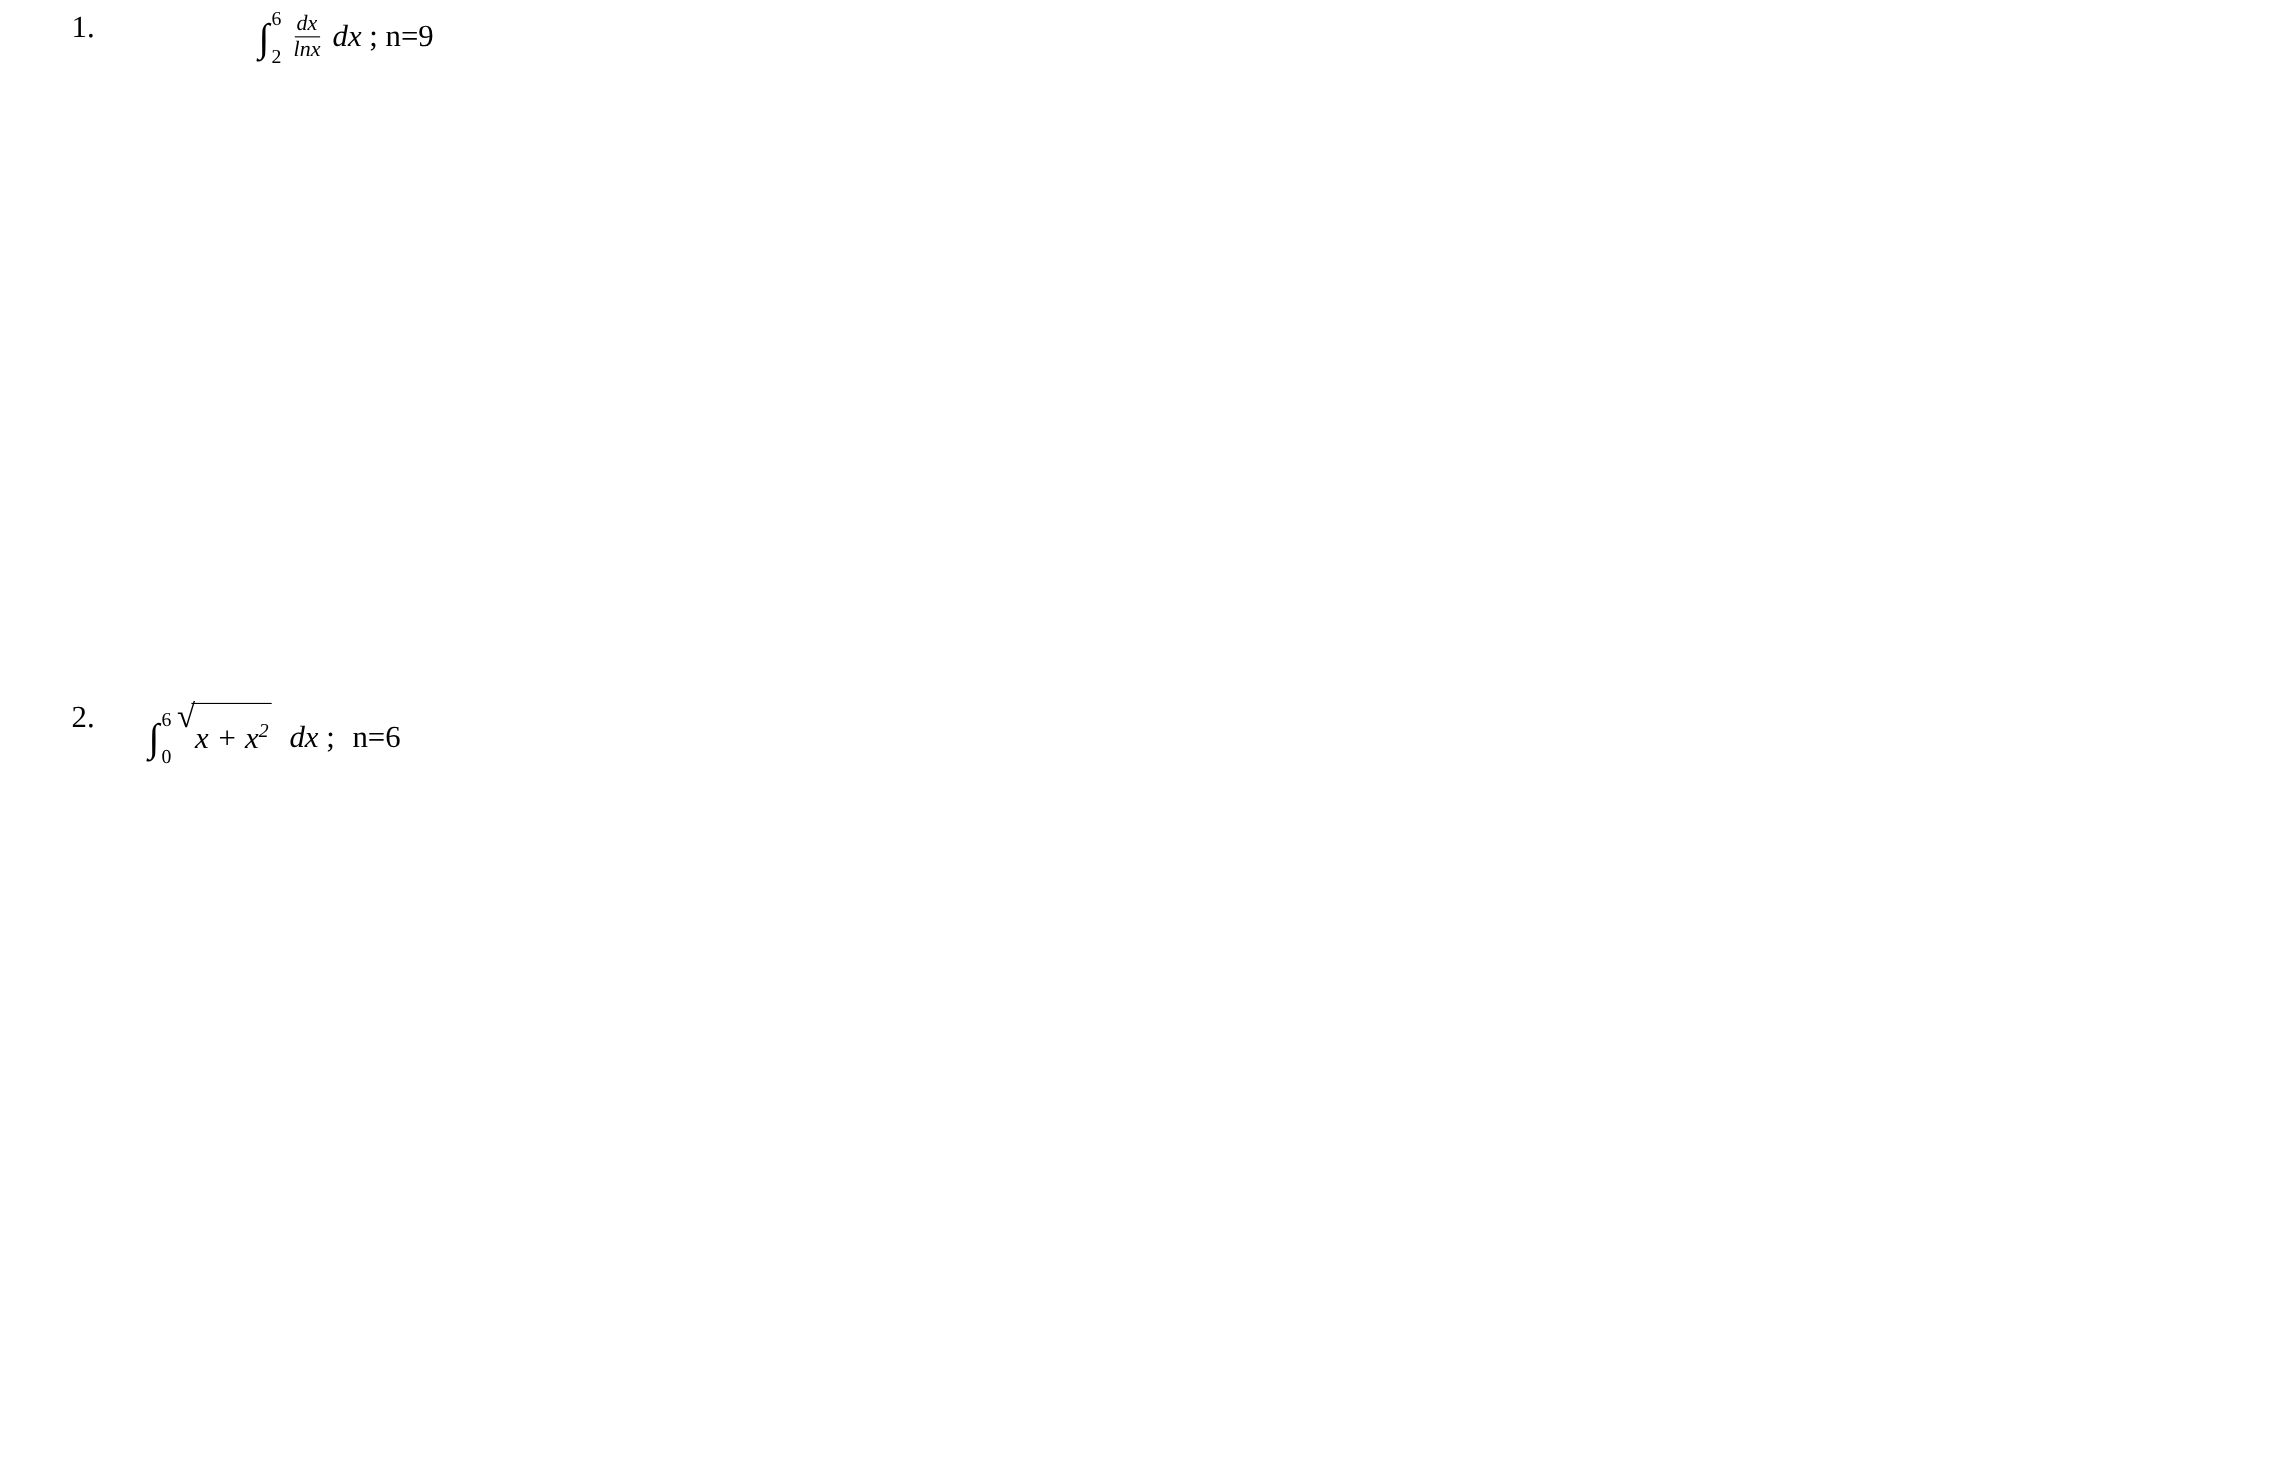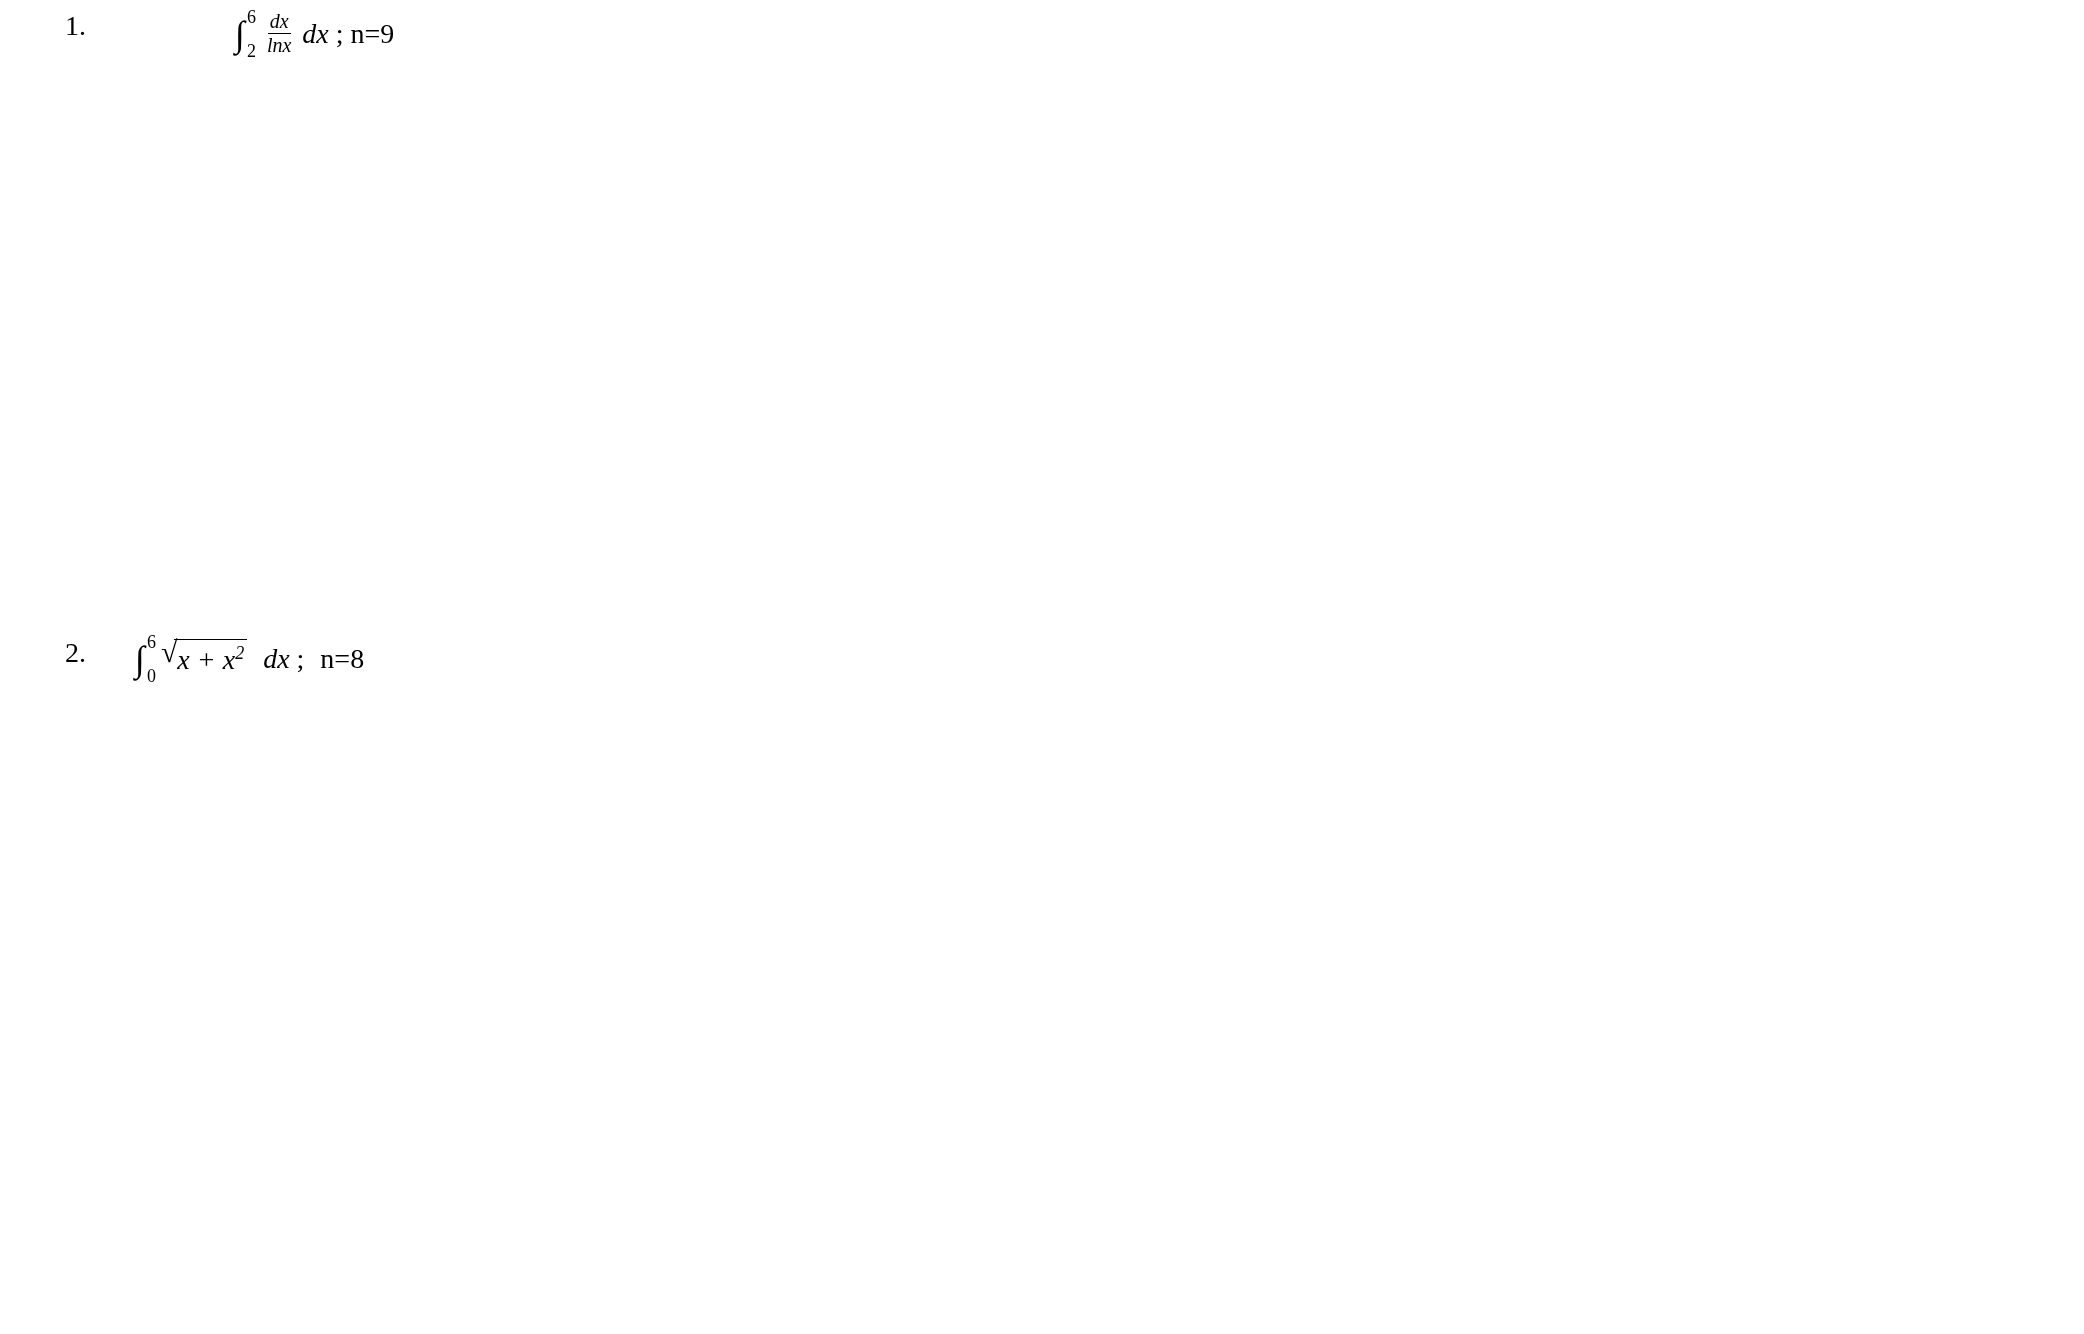--- a/index.html
+++ b/index.html
@@ -96,21 +96,21 @@
       display: inline-flex;
       align-items: flex-start;
       position: relative;
     }
     .sqrt-symbol {
       font-size: 30px;
       line-height: 1;
     }
     .sqrt-content {
       border-top: 1.5px solid #000;
-      padding: 4px 3px;
+      padding: 16px 3px;
       margin-left: -3px;
       margin-top: 2px;
       font-style: italic;
     }
     .sup {
       font-size: 18px;
       vertical-align: super;
       line-height: 0;
     }
     .semicolon-gap {
@@ -150,16 +150,16 @@
         <span class="lower-bound">0</span>
       </span>
       <span class="sqrt-container">
         <span class="sqrt-symbol">√</span>
         <span class="sqrt-content"><span>x</span><span> + </span><span>x</span><span class="sup">2</span></span>
       </span>
       <span style="width:6px;"></span>
       <span class="math-text">dx</span>
         <span class="semicolon-gap">;</span>
       <span style="width:4px;"></span>
-      <span class="math-n">n=8</span>
+      <span class="math-n">n=6</span>
     </div>
   </div>
 </div>
 
 </body></html>

